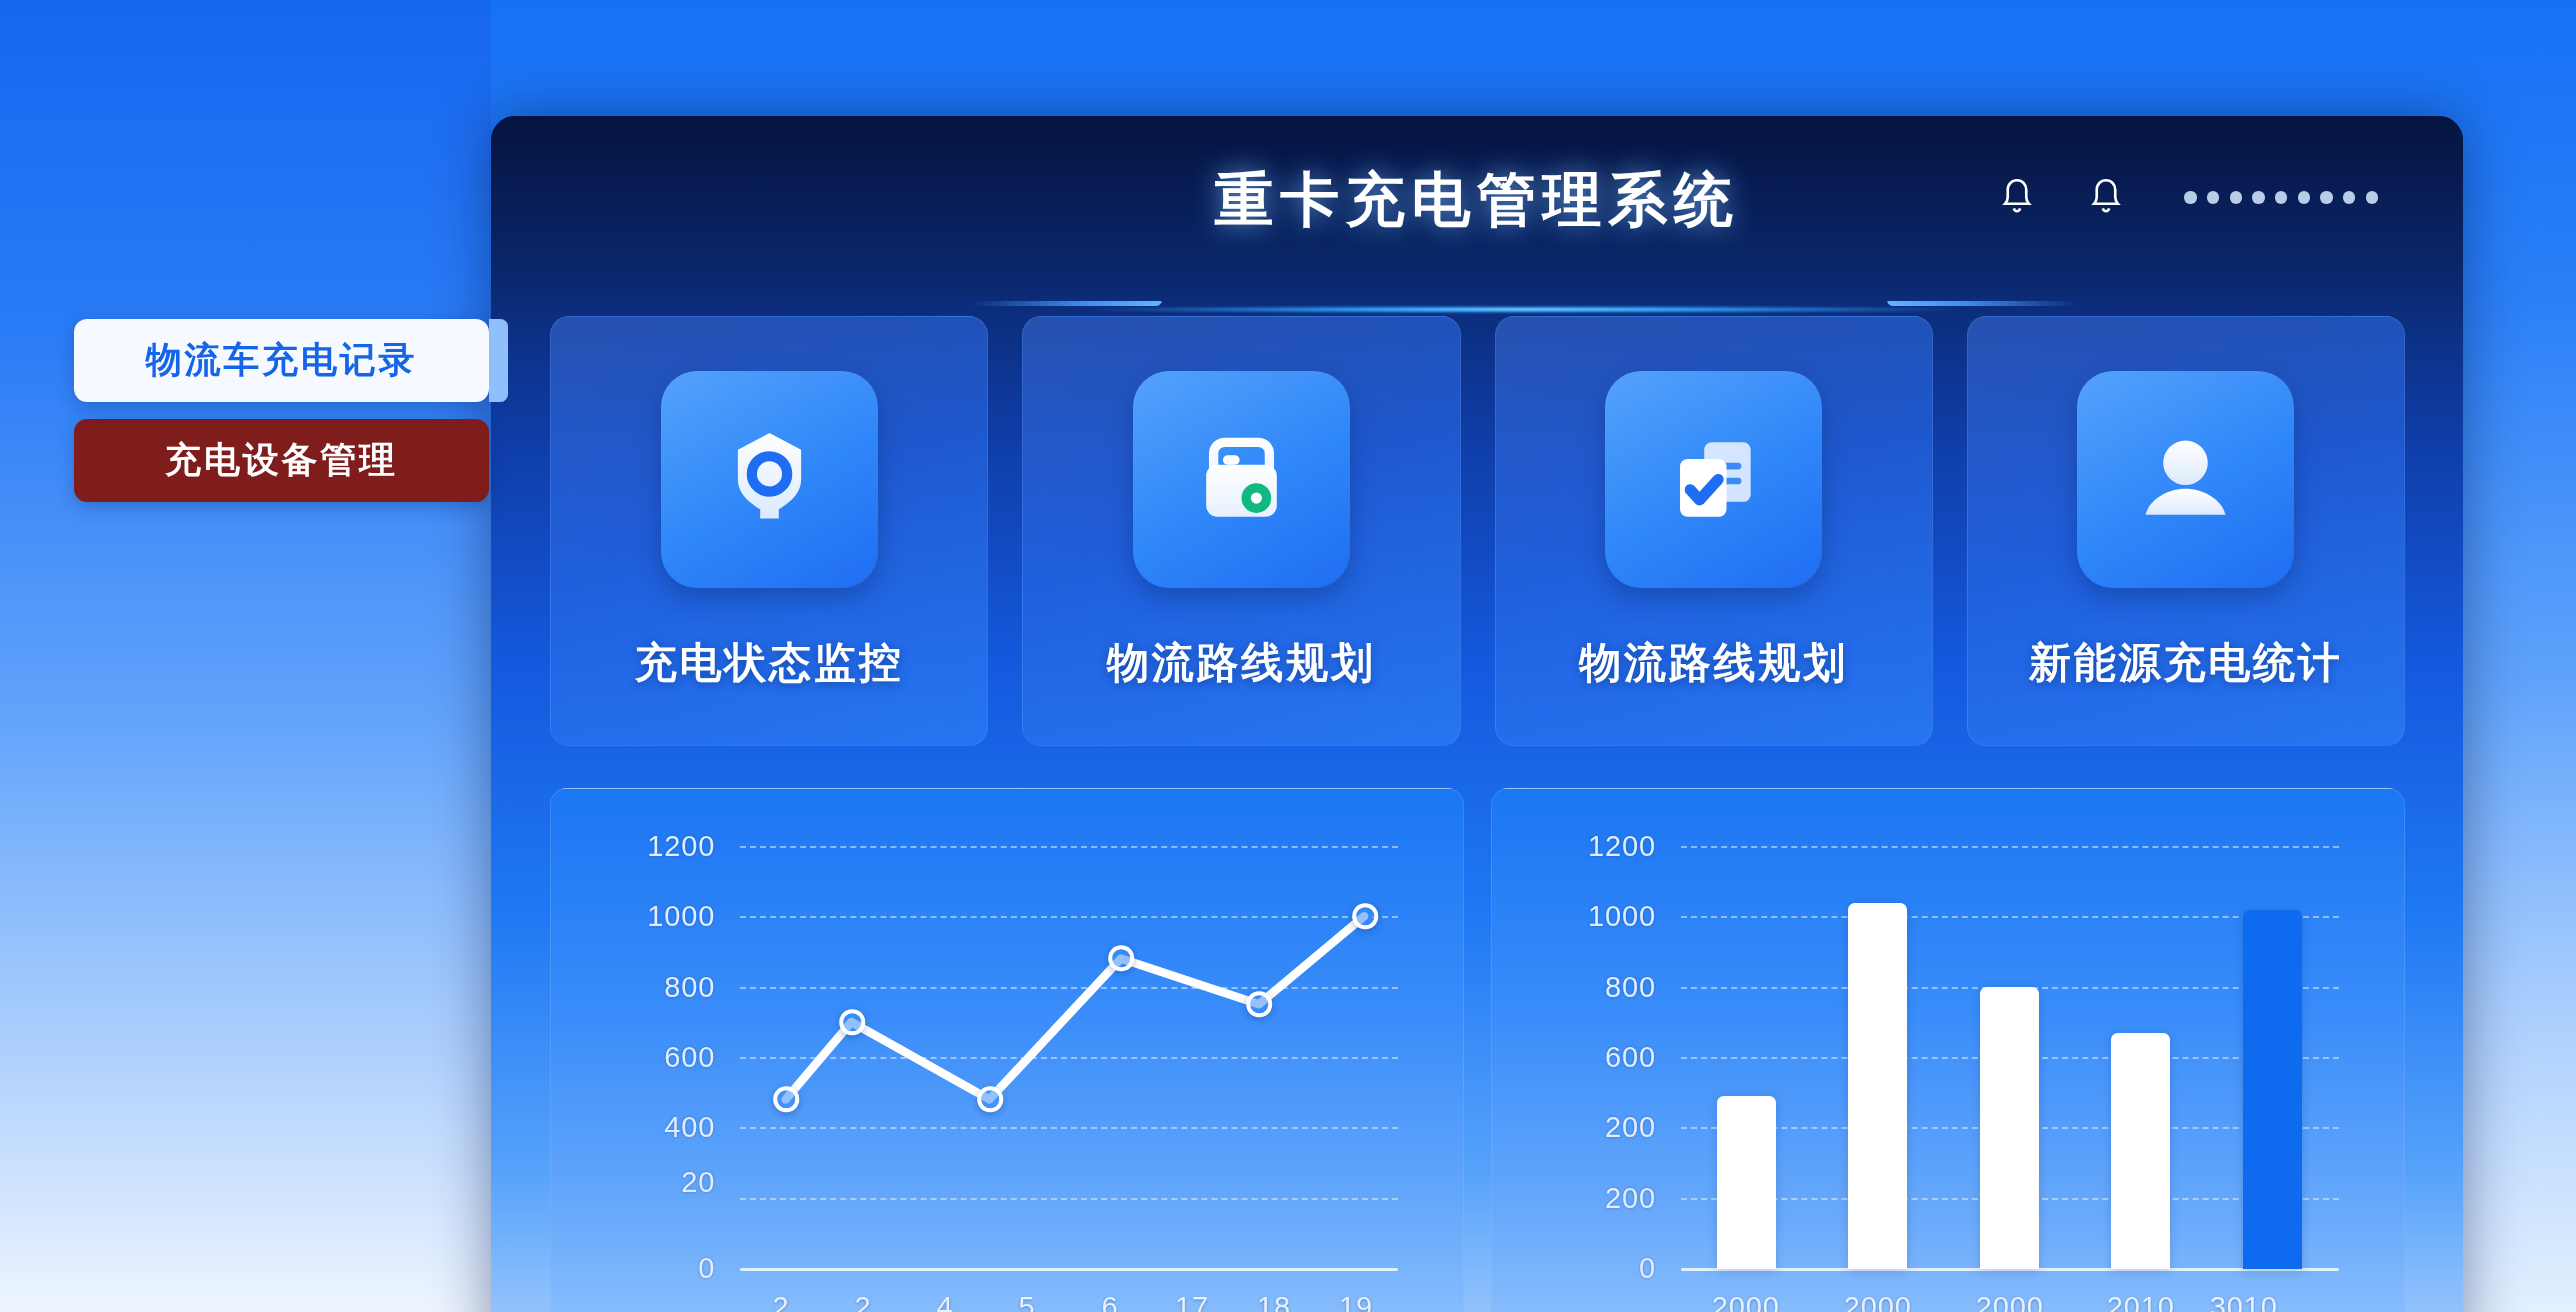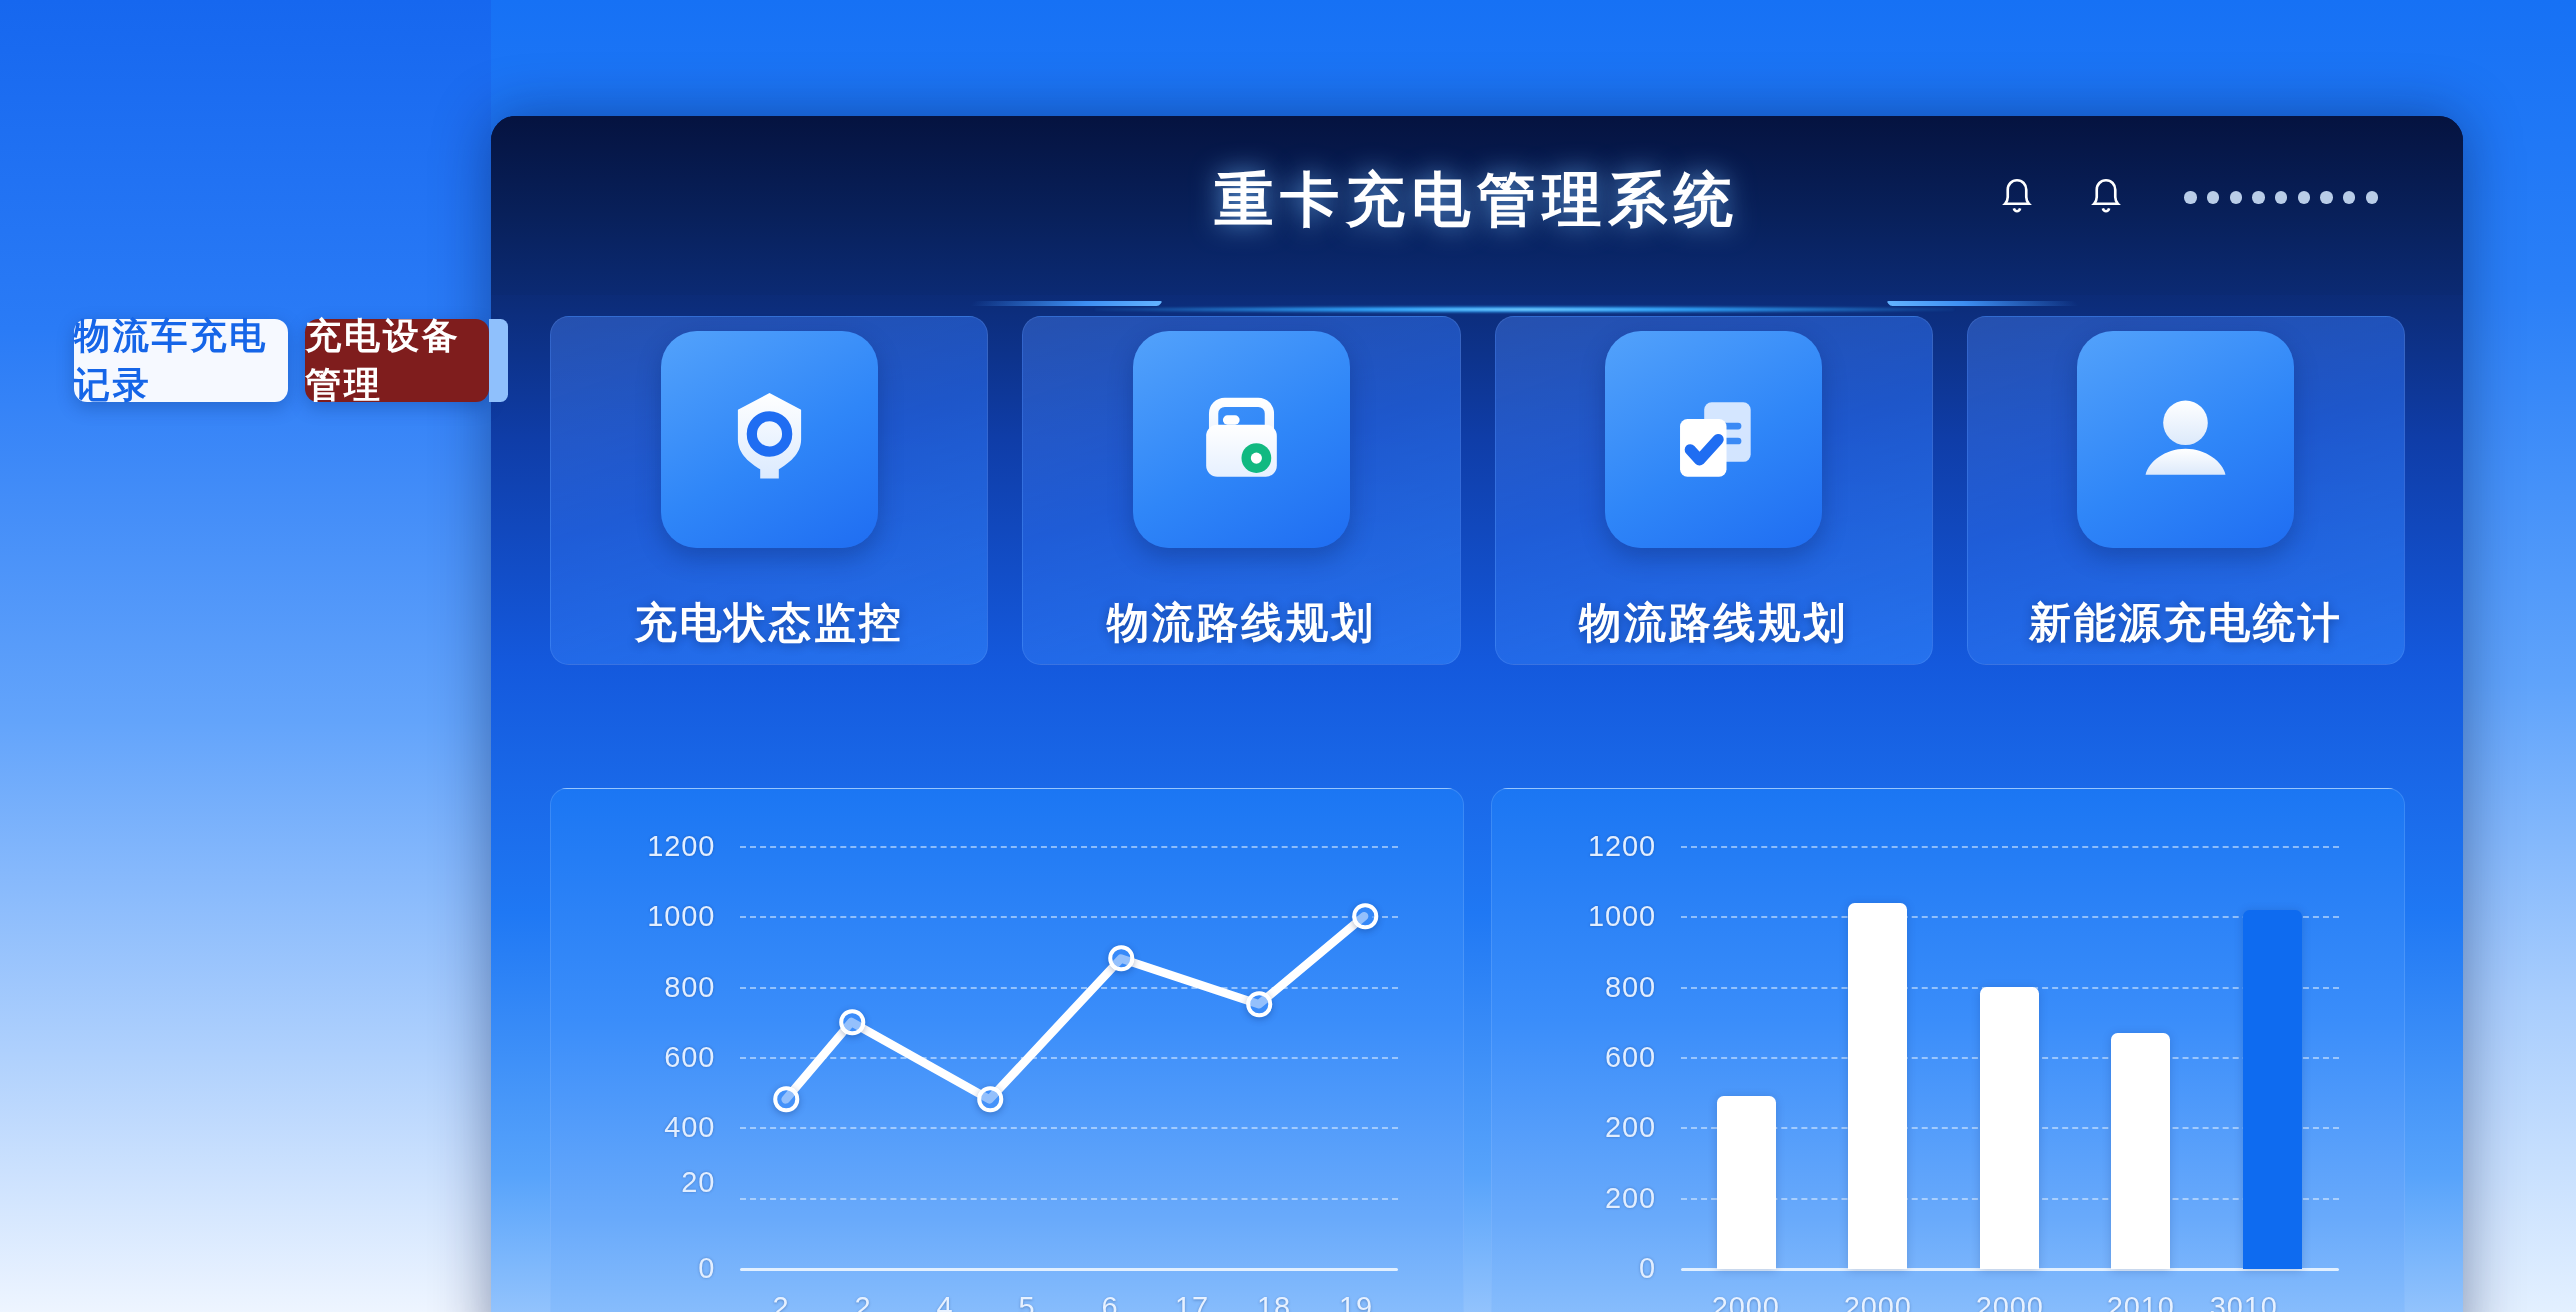--- a/index.html
+++ b/index.html
@@ -12,21 +12,21 @@
     position:relative;
   }
   
   #left-strip{
     position:absolute; left:0; top:0; width:491px; height:1313px;
     background:linear-gradient(180deg,#1667ef 0%,#2a7bf6 25%,#63a4fb 55%,#aed0fd 80%,#eef5ff 100%);
   }
   
   #sidebar{
     position:absolute; left:74px; top:319px; width:415px;
-    display:flex; flex-direction:row; gap:17px; z-index:40;
+    display:flex; flex-direction:column; gap:17px; z-index:40;
   }
   .side-btn{
     height:83px; border-radius:13.2px;
     display:flex; align-items:center; justify-content:center;
     font-size:36px; font-weight:700; letter-spacing:2.8px;
     cursor:pointer; user-select:none;
     box-shadow:0 5.7px 17px rgba(5,40,110,.28);
   }
   .side-btn.active{ background:#f6f9ff; color:#1565e8; }
   .side-btn.idle{ background:#7f1d1d; color:#ffffff; }
@@ -68,21 +68,21 @@
   }
   .bell-icon{ width:40px; height:43px; display:block; }
   #dots{ display:flex; gap:10.4px; align-items:center; margin-left:9.4px; }
   #dots i{ width:12.3px; height:12.3px; border-radius:50%; background:#b9cde8; display:block; }
   
   #cards{
     position:absolute; left:59px; top:200px; width:1855px;
     display:flex; gap:34px;
   }
   .card{
-    flex:1; height:349px; border-radius:19px;
+    flex:1; height:430px; border-radius:19px;
     background:linear-gradient(160deg,rgba(60,110,215,.55) 0%,rgba(40,105,230,.62) 45%,rgba(45,125,245,.70) 100%);
     border:0.9px solid rgba(140,185,255,.18);
     display:flex; flex-direction:column; align-items:center; justify-content:center;
     cursor:pointer;
   }
   .card-icon{
     width:217px; height:217px; border-radius:36px;
     background:linear-gradient(150deg,#53a2fb 0%,#2f86f8 55%,#1f6df2 100%);
     display:flex; align-items:center; justify-content:center;
     box-shadow:0 9.4px 24.5px rgba(5,30,90,.30);

